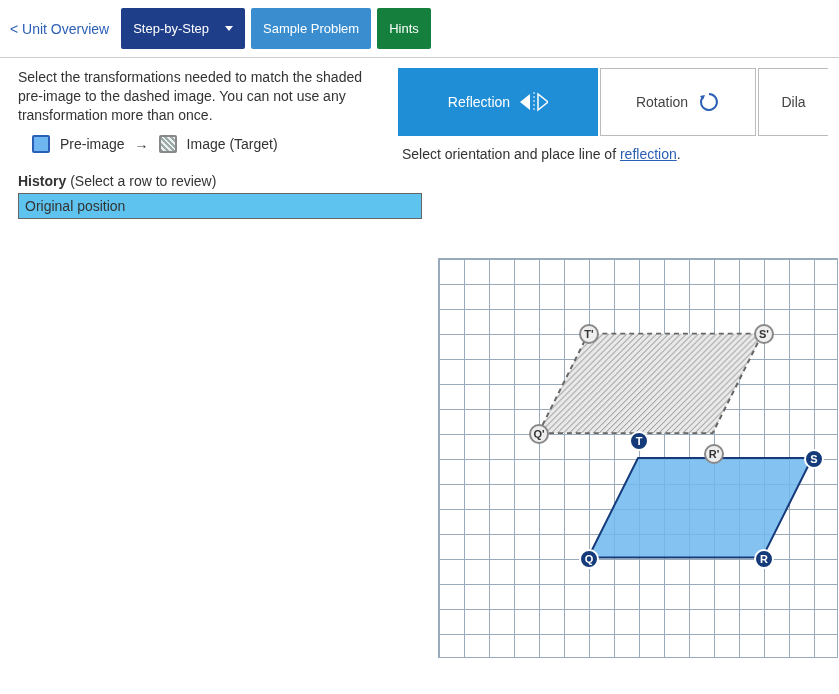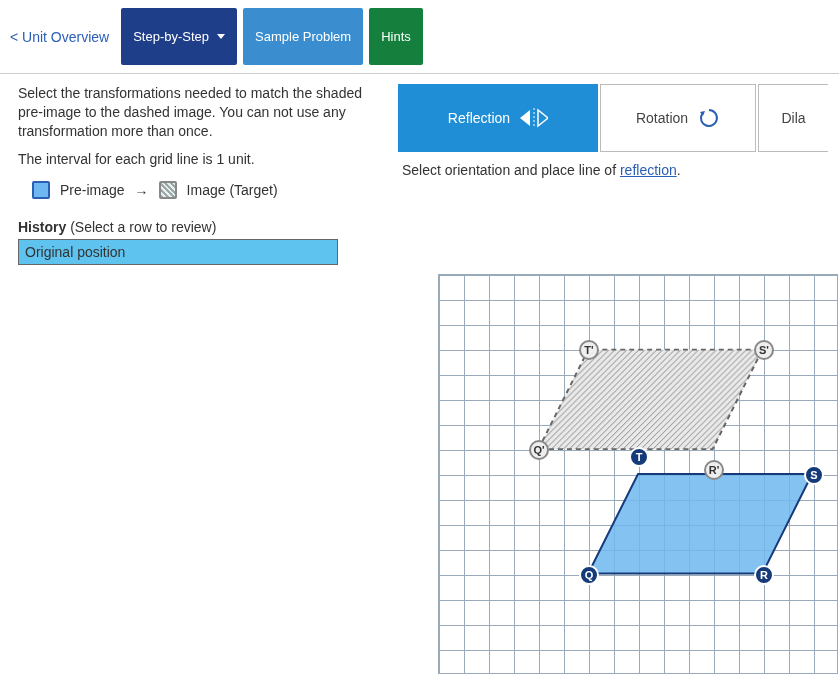--- a/index.html
+++ b/index.html
@@ -20,29 +20,29 @@
     border-bottom: 1px solid #ccc;
   }
   .link-back {
     color: #2b5fb5;
     font-size: 14px;
     text-decoration: none;
     cursor: pointer;
     padding-right: 6px;
   }
   .tab-btn {
-    padding: 21px 12px;
+    padding: 13px 12px;
     font-size: 13px;
     color: #fff;
     border: none;
     cursor: pointer;
     border-radius: 2px;
     display: inline-flex;
     align-items: center;
-    gap: 8px;
+    gap: 16px;
   }
   .tab-step { background: #1f3e8a; }
   .tab-sample { background: #3a8ed0; }
   .tab-hints { background: #15803d; }
   .caret-down {
     width: 0; height: 0;
     border-left: 4px solid transparent;
     border-right: 4px solid transparent;
     border-top: 5px solid #fff;
   }
@@ -83,21 +83,21 @@
     border-color: #888;
   }
   .legend .arrow { font-weight: bold; }
   .history-label {
     font-size: 14px;
     margin-bottom: 4px;
   }
   .history-label .italic { font-weight: normal; }
   .history-box {
     border: 1px solid #666;
-    width: 320px;
+    width: 404px;
   }
   .history-row {
     padding: 4px 6px;
     font-size: 14px;
     cursor: pointer;
   }
   .history-row.sel { background: #5fc3ef; }
 
   .right-col {
     flex: 1 1 auto;
@@ -190,21 +190,20 @@
     <span>Step-by-Step</span>
     <span class="caret-down"></span>
   </button>
   <button class="tab-btn tab-sample">Sample Problem</button>
   <button class="tab-btn tab-hints">Hints</button>
 </div>
 
 <div class="main">
   <div class="left-col">
     <p class="instructions">Select the transformations needed to match the shaded pre-image to the dashed image. You can not use any transformation more than once.</p>
-    <p class="sub-instr">The interval for each grid line is 1 unit.</p>
     <div class="legend">
       <span class="sw sw-pre"></span>
       <span>Pre-image</span>
       <span class="arrow">→</span>
       <span class="sw sw-img"></span>
       <span>Image (Target)</span>
     </div>
 
     <div class="history-label">
       <b>History</b>

